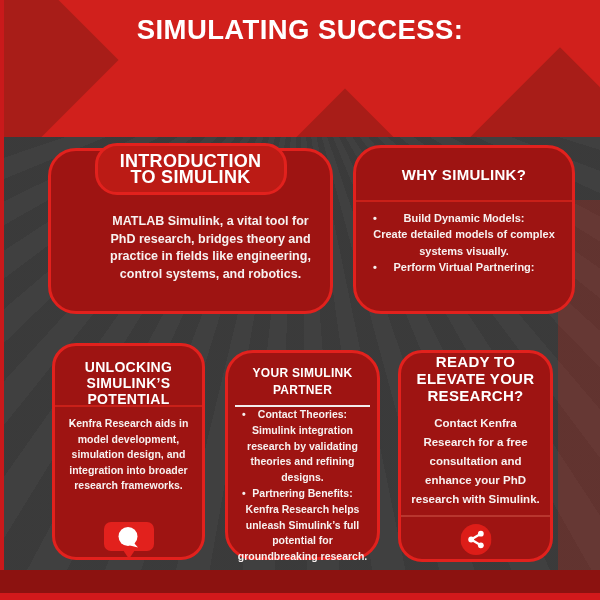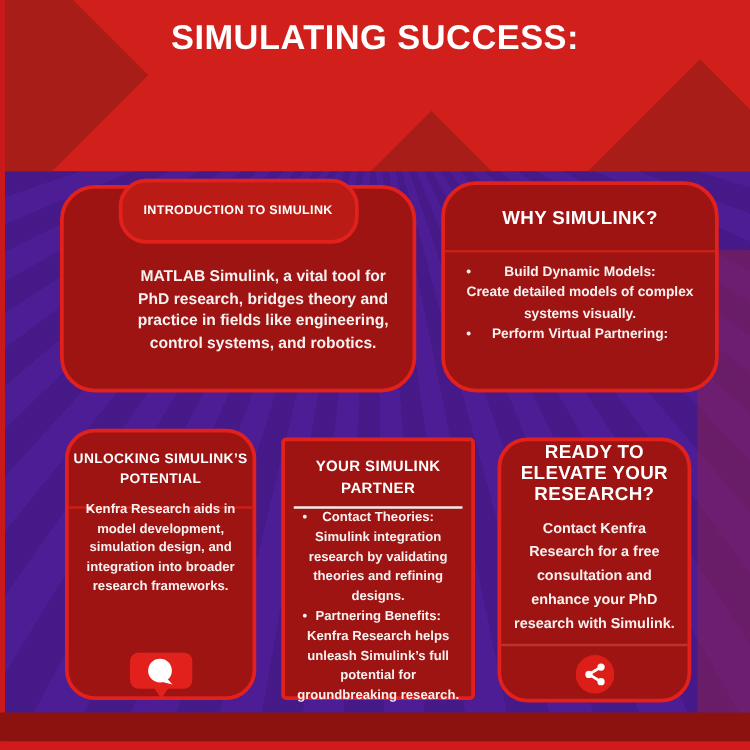--- a/index.html
+++ b/index.html
@@ -1,18 +1,18 @@
 <!DOCTYPE html>
 <html><head>
 <meta charset="utf-8">
 <style>
   html,body{margin:0;padding:0;background:#5a0c0a;}
   .canvas{
     position:relative;width:600px;height:600px;overflow:hidden;
-    background:#4c1d95;
+    background:#404040;
     font-family:"Liberation Sans",sans-serif;
     -webkit-font-smoothing:antialiased;
   }
   
   .band{position:absolute;left:0;top:0;width:600px;height:137px;background:#d1201c;overflow:hidden;}
   .diamond{position:absolute;background:#a81d18;transform:rotate(45deg);}
   .d1{width:210px;height:210px;left:-135px;top:-45px;}
   .d2{width:200px;height:200px;left:245px;top:130px;}
   .d3{width:230px;height:230px;left:445px;top:95px;}
   .bodybg{
@@ -47,37 +47,37 @@
   .li .bullet{position:absolute;left:10px;top:0;}
   .li .li-title,.li .li-text{display:block;}
 
   
   .card-intro{left:48px;top:148px;width:285px;height:166px;}
   .pill{
     position:absolute;left:50%;transform:translateX(-50%);top:-8px;
     width:192px;height:52px;background:#bb1b15;border:3px solid #e2211d;
     border-radius:22px;box-sizing:border-box;
     display:flex;align-items:center;justify-content:center;text-align:center;
-    font-size:10px;line-height:16px;padding:0 10px;
+    font-size:18px;line-height:16px;padding:0 10px;
   }
   .card-intro .bodytext{margin-top:62px;padding:0 17px;font-size:12.5px;line-height:17.5px;margin-left:40px;}
 
   
   .card-why{left:353px;top:145px;width:222px;height:169px;}
   .card-why .card-head{height:52px;display:flex;align-items:center;justify-content:center;font-size:15px;}
   .card-why .divider{top:52px;}
   .card-why .list{padding:10px 7px 0;font-size:11px;line-height:16.3px;}
 
   
   .card-unlocking{left:52px;top:343px;width:153px;height:217px;border-radius:24px;}
-  .card-unlocking .card-head{padding-top:13px;font-size:11px;line-height:16px;}
+  .card-unlocking .card-head{padding-top:13px;font-size:14px;line-height:16px;}
   .card-unlocking .divider{top:59px;}
   .card-unlocking .list{padding:9px 5px 0;font-size:10.5px;line-height:15.5px;}
 
-  .card-partner{left:225px;top:350px;width:155px;height:210px;border-radius:4px;}
+  .card-partner{left:225px;top:350px;width:155px;height:210px;border-radius:28px;}
   .card-partner .card-head{padding-top:12px;font-size:12px;line-height:17px;}
   .card-partner .divider{top:52px;}
   .card-partner .list{padding:8px 4px 0;font-size:10.5px;line-height:15.8px;}
 
   .card-cta{left:398px;top:350px;width:155px;height:212px;border-radius:24px;}
   .card-cta .card-head{font-size:15px;line-height:17px;}
   .card-cta .bodytext{margin-top:10px;padding:0 9px;font-size:11.5px;line-height:19px;}
   .card-cta .divider{top:162px;}
 
   

